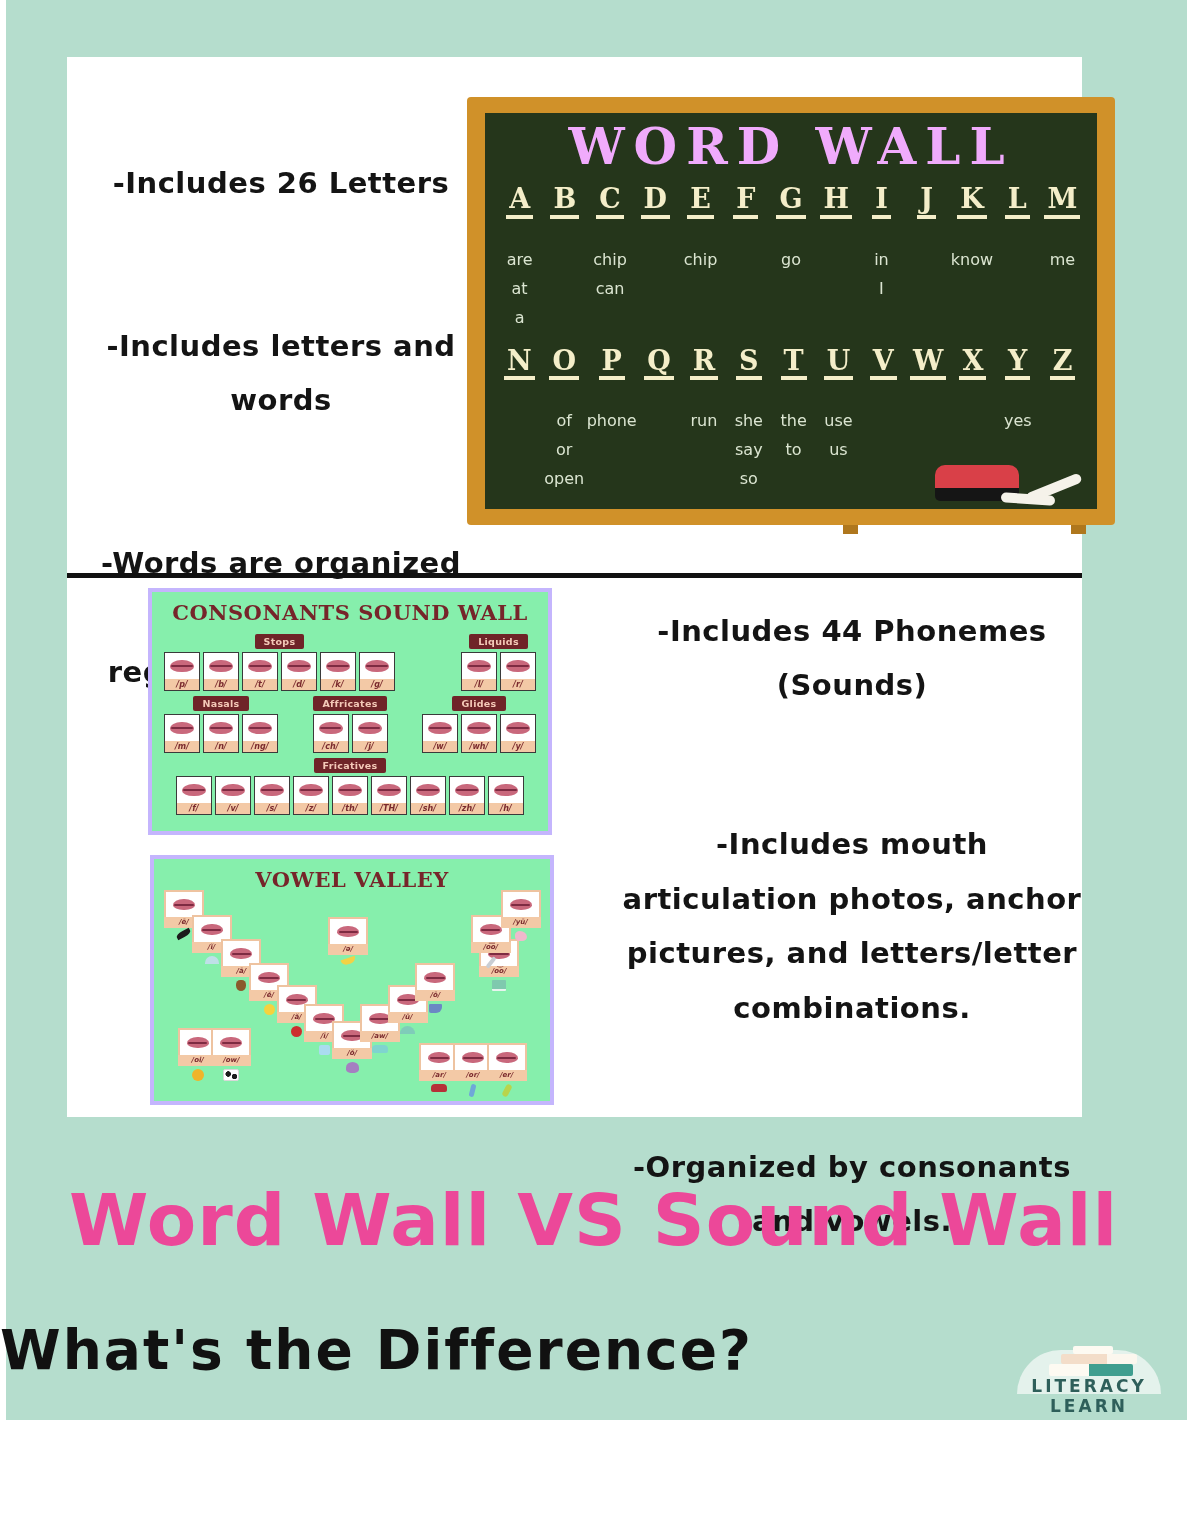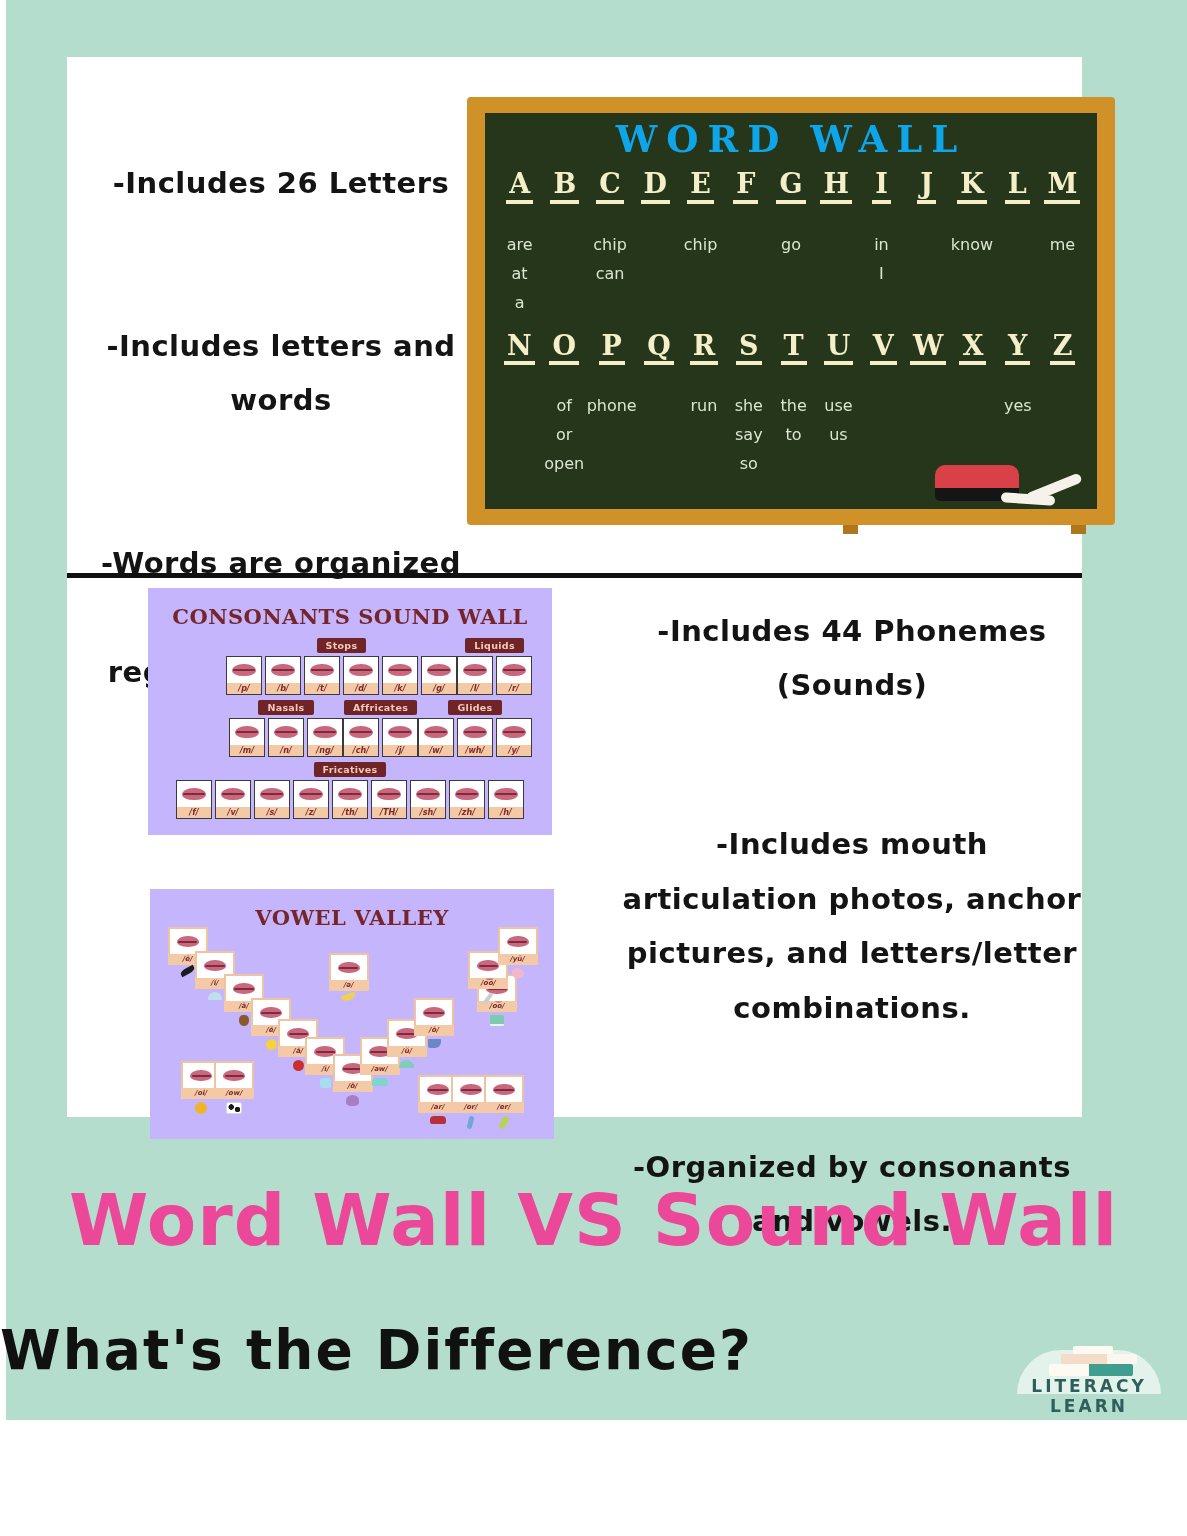--- a/index.html
+++ b/index.html
@@ -22,45 +22,45 @@
   .bullets-right p{margin-bottom:50px;}
 
   
   .chalkboard{position:absolute;left:400px;top:40px;width:648px;height:428px;}
   .frame{position:absolute;inset:0;background:#d09129;border-radius:4px;padding:16px 18px;box-sizing:border-box;z-index:1;}
   .leg{position:absolute;width:15px;height:26px;background:#af771d;bottom:-9px;z-index:0;}
   .leg.l1{left:58%;}
   .leg.l2{right:4.5%;}
   .board{width:100%;height:100%;background:#25361b;position:relative;box-sizing:border-box;padding-top:2px;}
   .board-title{text-align:center;font-family:"DejaVu Serif",serif;font-weight:bold;
-               font-size:37px;color:#0ea5e9;letter-spacing:9px;margin-top:2px;}
+               font-size:50px;color:#f0abfc;letter-spacing:9px;margin-top:2px;}
   .ww-grid{display:grid;grid-template-columns:repeat(13,1fr);padding:0 12px;margin-top:8px;}
   .ww-grid.second{margin-top:14px;}
   .ww-letter{font-family:"DejaVu Serif",serif;font-weight:bold;font-size:27px;color:#f4eec9;
              text-align:center;width:fit-content;margin:0 auto;border-bottom:4px solid #f4eec9;
              padding:0 3px 1px 3px;line-height:1.1;}
   .ww-words{margin-top:26px;}
   .ww-word{font-size:16px;color:#dbe5d1;text-align:center;line-height:29px;font-weight:400;}
   .eraser{position:absolute;right:78px;bottom:8px;width:84px;height:36px;border-radius:10px 10px 5px 5px;
           background:linear-gradient(#d94048 0 64%,#151515 64% 100%);}
   .chalk{position:absolute;background:#f5f2ea;border-radius:5px;height:10px;}
   .chalk.c1{right:14px;bottom:16px;width:58px;transform:rotate(-22deg);}
   .chalk.c2{right:42px;bottom:5px;width:54px;transform:rotate(4deg);}
 
   
   .divider{position:absolute;left:0;top:516px;width:100%;height:5px;background:#111;}
 
   
-  .swall-box{position:absolute;background:#c4b5fd;border:8px solid #c4b5fd;box-sizing:border-box;}
+  .swall-box{position:absolute;background:#86efac;border:4px solid #c4b5fd;box-sizing:border-box;}
   .consonant-box{left:81px;top:531px;width:404px;height:247px;}
-  .vowel-box{left:83px;top:832px;width:404px;height:250px;}
+  .vowel-box{left:83px;top:798px;width:404px;height:250px;}
   .swall-title{text-align:center;font-family:"DejaVu Serif",serif;font-weight:bold;
                font-size:21px;color:#76252a;letter-spacing:.5px;margin-top:8px;}
   .c-rows{padding:4px 12px 0 12px;}
-  .c-row{display:flex;justify-content:flex-end;margin-top:5px;}
+  .c-row{display:flex;justify-content:space-between;margin-top:5px;}
   .c-row.center{justify-content:center;}
   .c-group{display:flex;flex-direction:column;align-items:center;}
   .c-chip{background:#6f2428;color:#f4c9b8;font-size:9.5px;font-weight:bold;
           padding:2px 9px;border-radius:2px;margin-bottom:3px;letter-spacing:.3px;}
   .c-cards{display:flex;gap:3px;}
   .c-card{width:36px;}
   .c-mouth{height:27px;border:1px solid #3a3a3a;border-bottom:none;background:#fff;
            display:flex;align-items:center;justify-content:center;box-sizing:border-box;}
   .c-label{height:12px;background:#f3c9a6;border:1px solid #3a3a3a;border-top:none;
            font-size:8px;font-weight:bold;font-style:italic;color:#7a2a2e;

